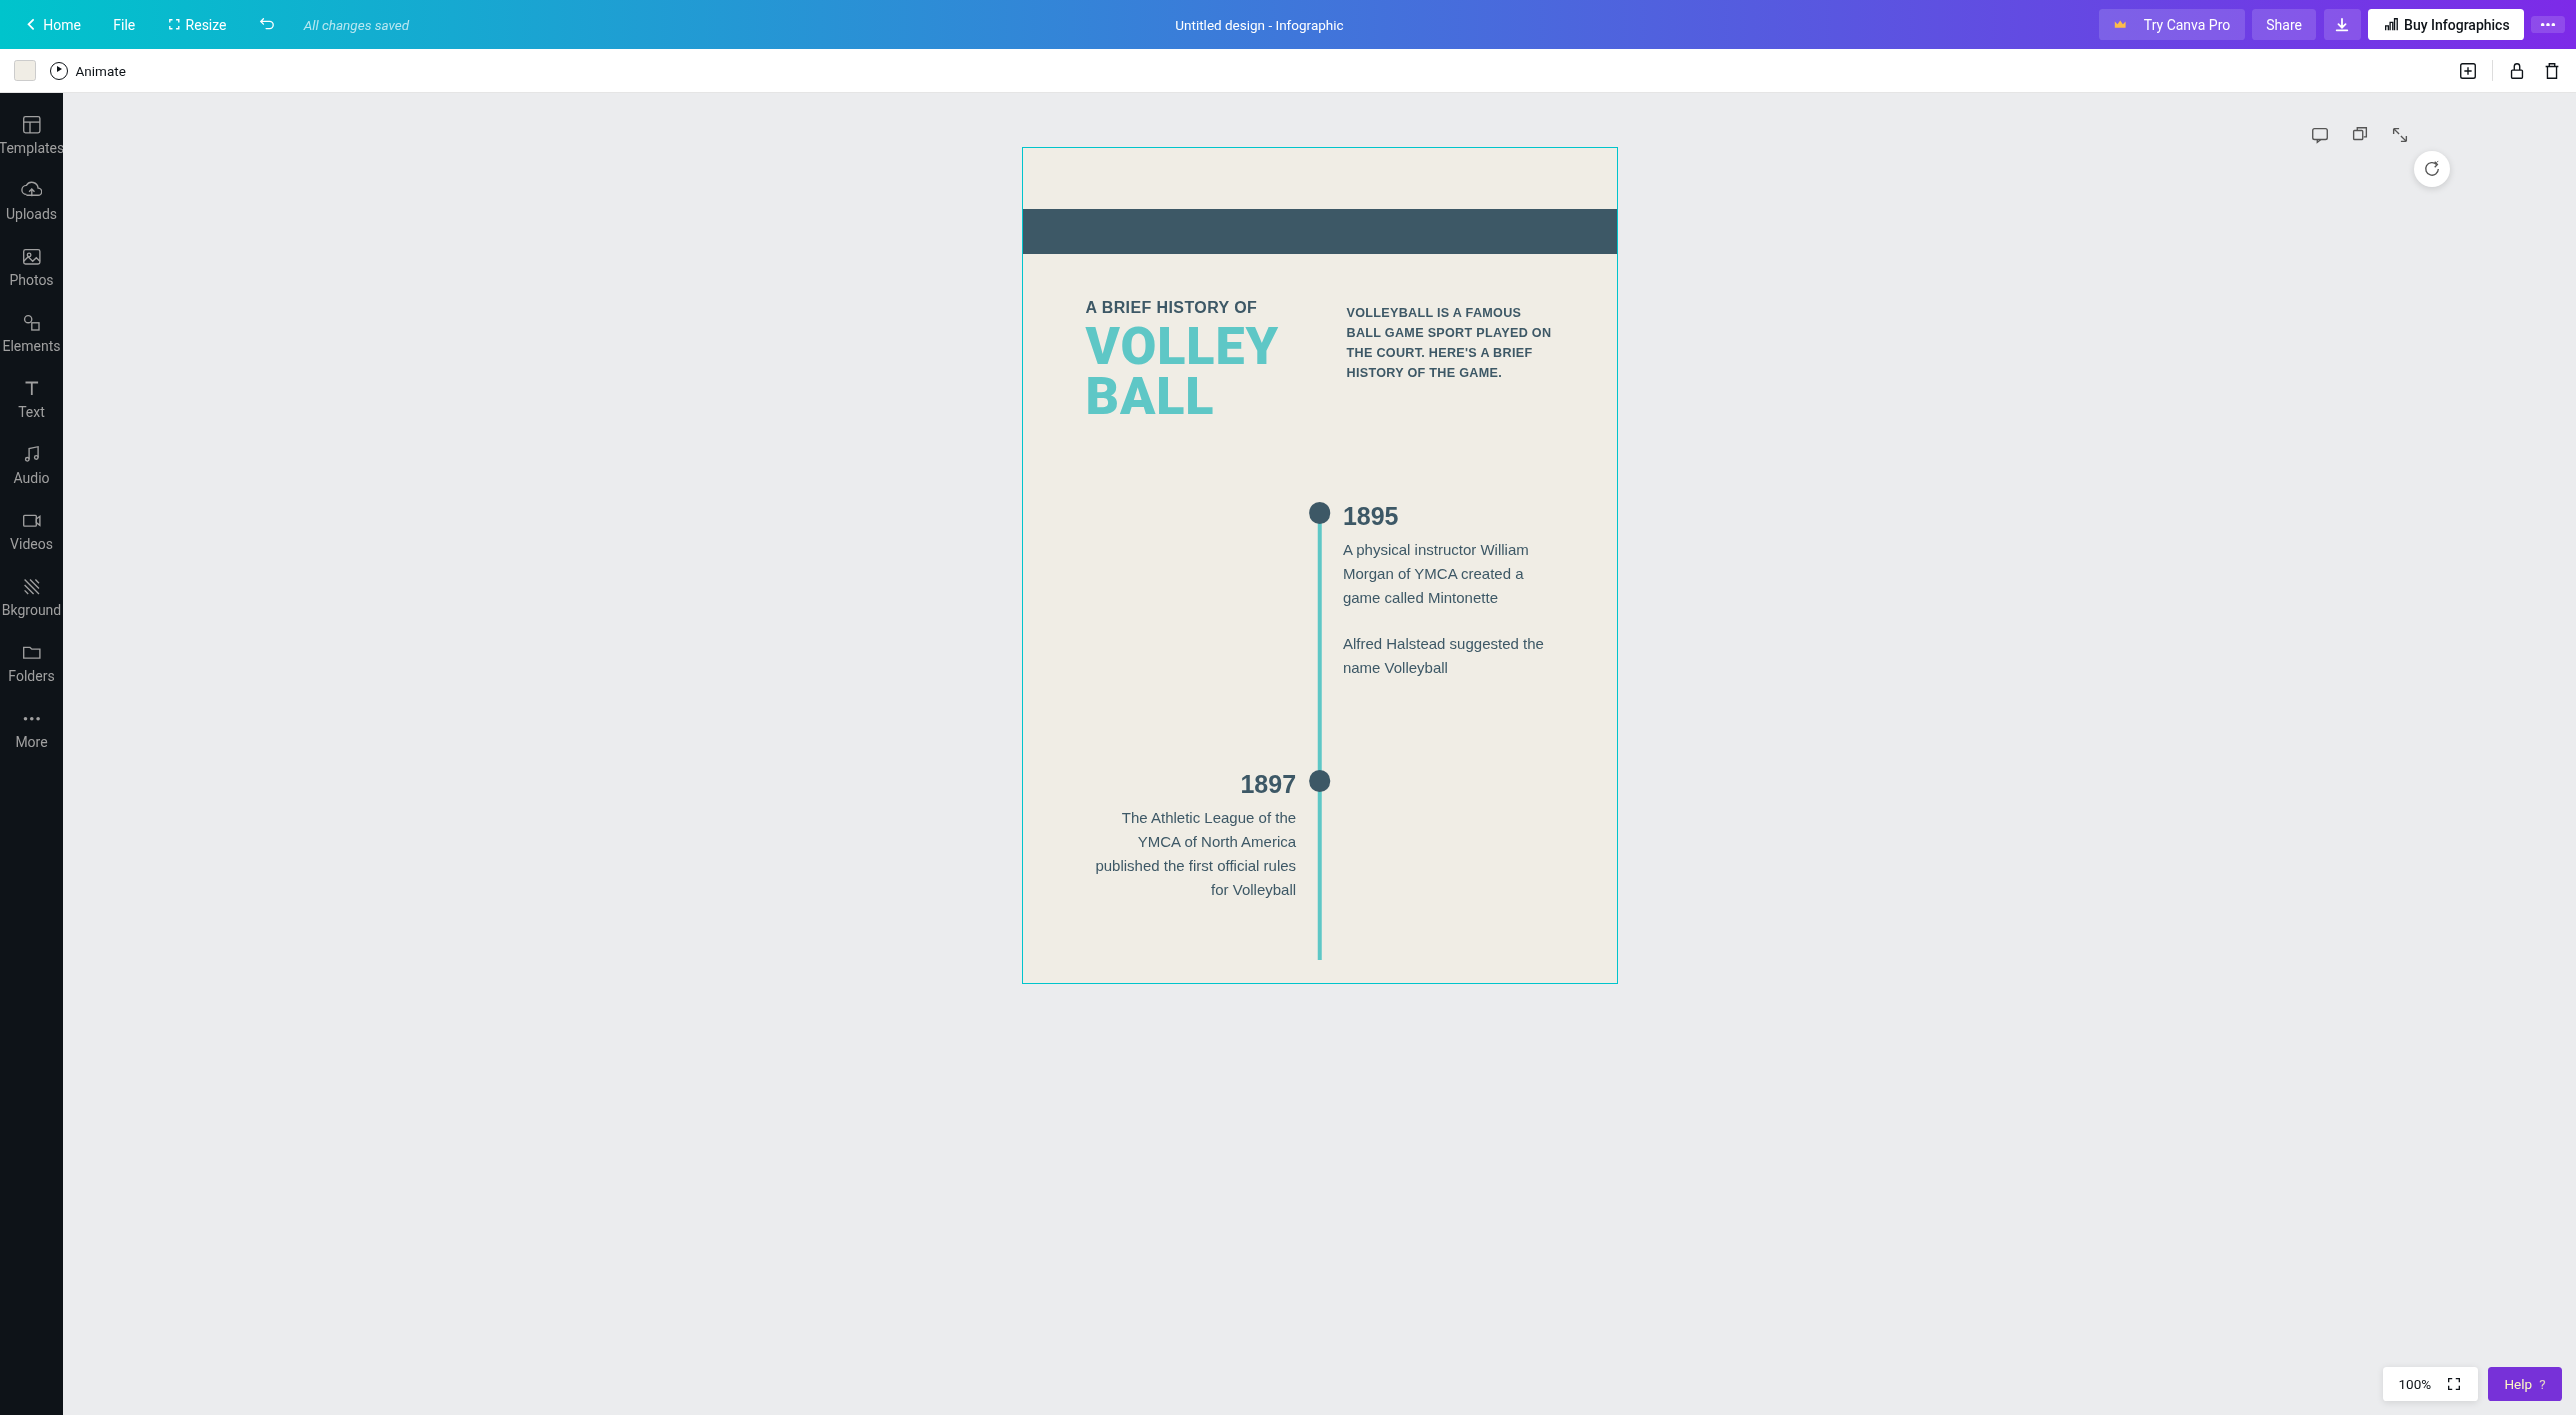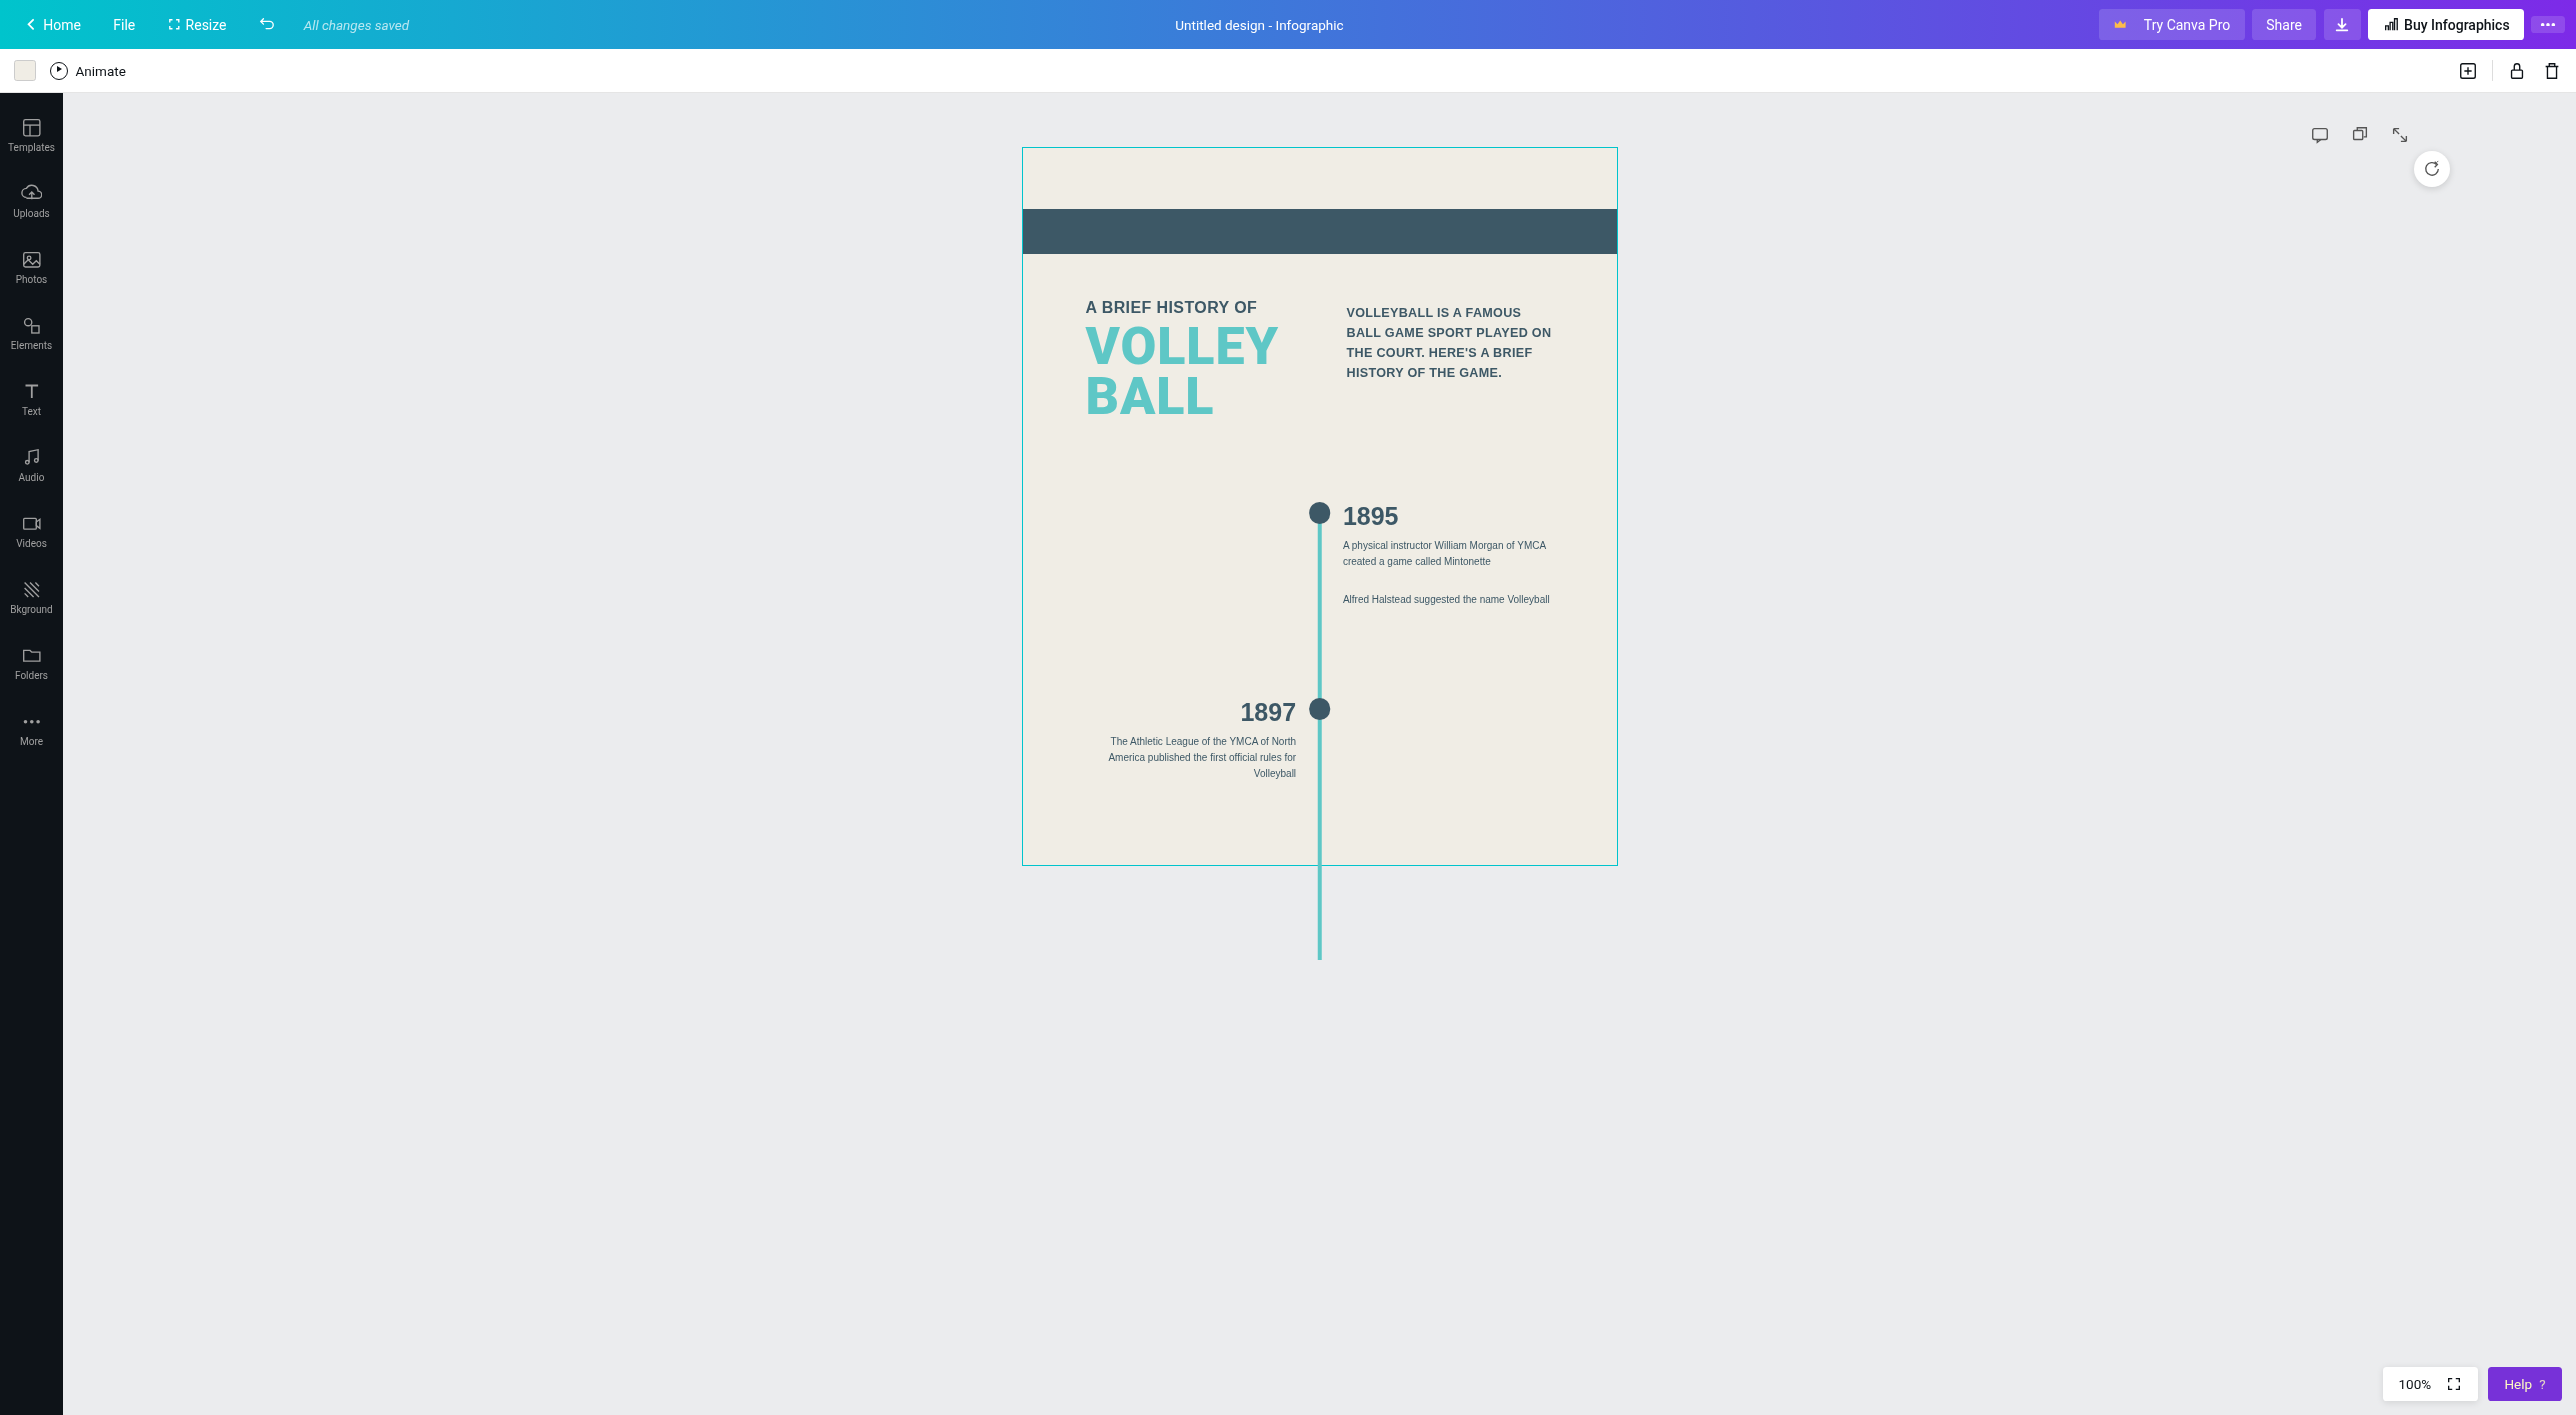--- a/index.html
+++ b/index.html
@@ -126,21 +126,21 @@
       height: 66px;
       display: flex;
       flex-direction: column;
       align-items: center;
       justify-content: center;
       color: #a0a0a0;
       cursor: pointer;
       gap: 3.6px;
     }
     .side-icon { width: 21.6px; height: 21.6px; }
-    .side-label { font-size: 10px; }
+    .side-label { font-size: 14px; }
 
     .canvas-area {
       flex: 1;
       background: #ebecee;
       position: relative;
       overflow: hidden;
     }
     .canvas-wrap {
       position: absolute;
       left: 50%;
@@ -236,21 +236,21 @@
       margin-left: 0;
       text-align: right;
     }
     .timeline-year {
       font-size: 25px;
       font-weight: 900;
       color: #3d5866;
       font-family: Arial, sans-serif;
     }
     .timeline-desc {
-      font-size: 10px;
+      font-size: 15px;
       color: #3d5866;
       line-height: 1.6;
       margin-top: 7.2px;
       font-family: Arial, sans-serif;
     }
     .timeline-desc.spaced {
       margin-top: 21.6px;
     }
 
     .floating-controls {

